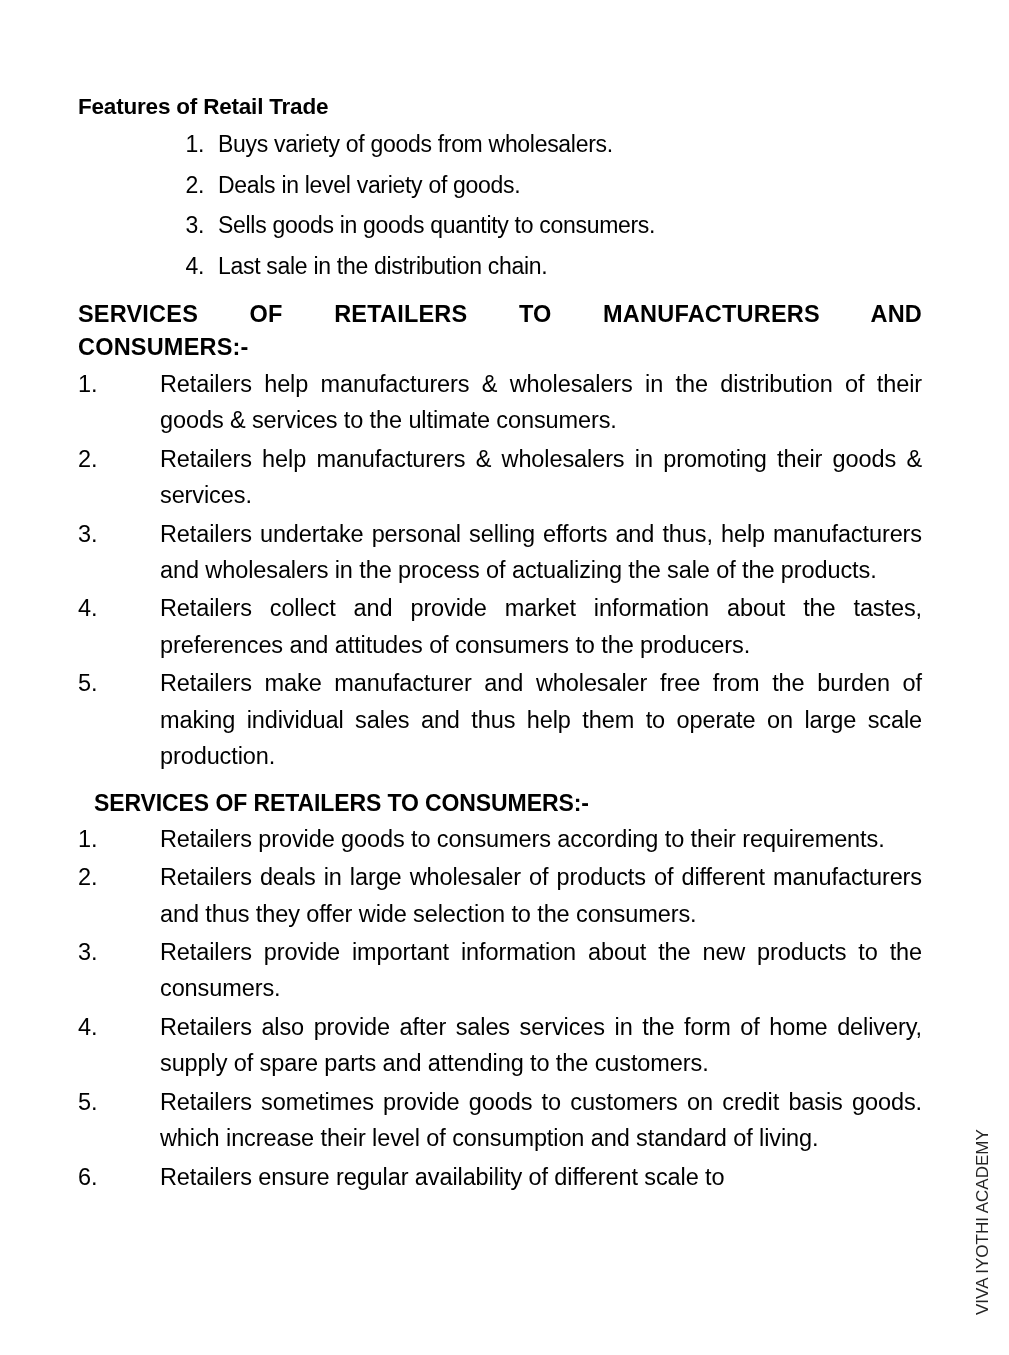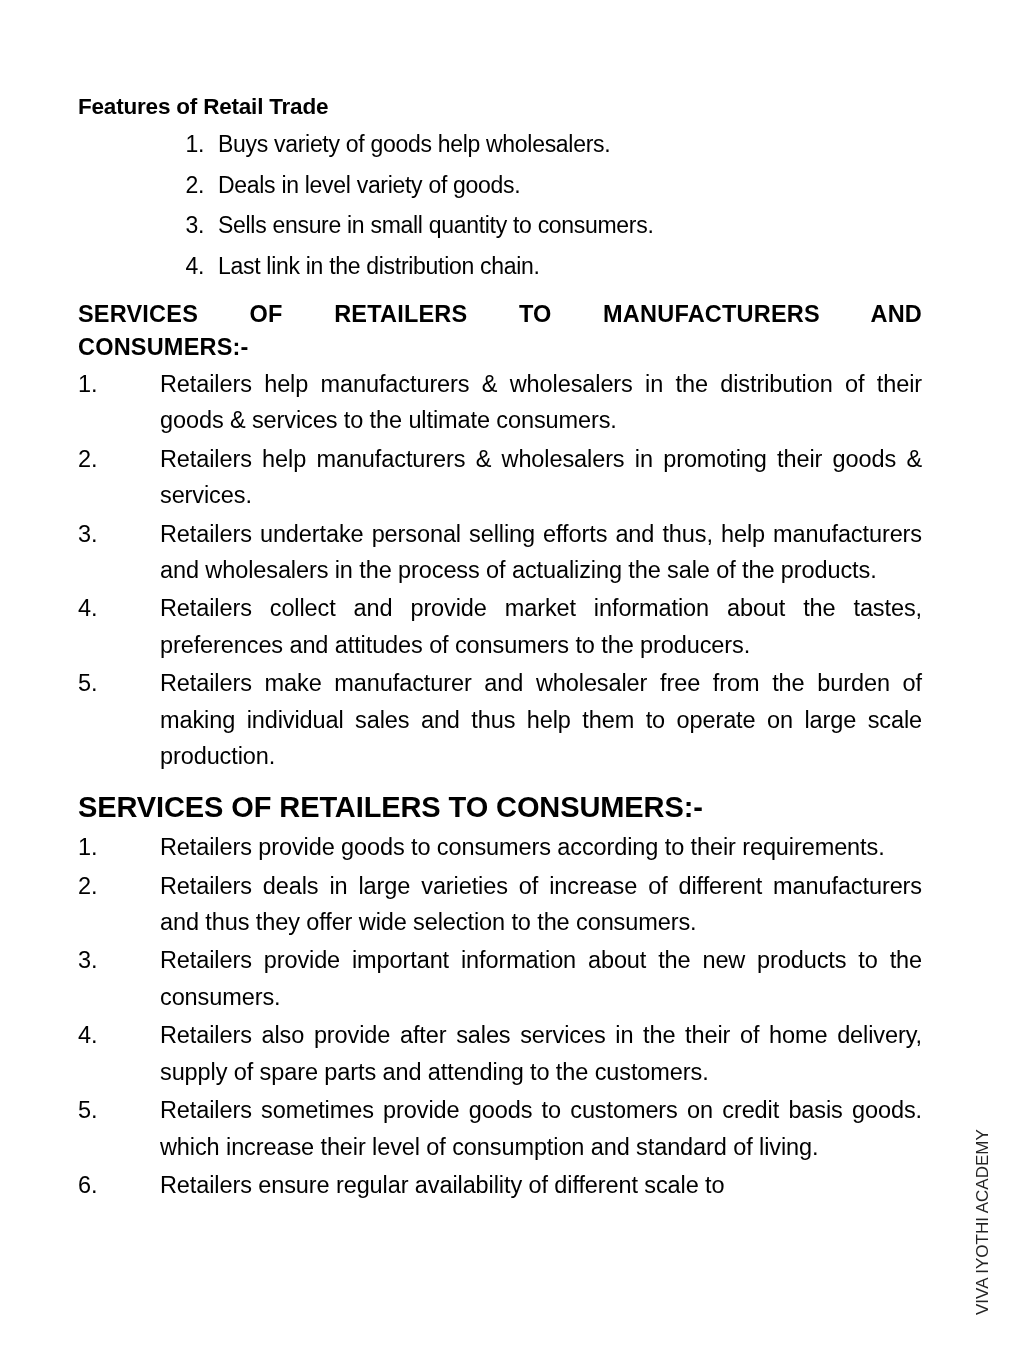--- a/index.html
+++ b/index.html
@@ -44,23 +44,23 @@
     margin: 12px 0 2px 0;
     letter-spacing: 0.2px;
   }
   .heading-caps .spread {
     display: block;
     text-align: justify;
     text-align-last: justify;
   }
   .heading-caps2 {
     font-weight: bold;
-    font-size: 29px;
+    font-size: 23px;
     line-height: 1.40;
-    margin: 12px 0 2px 0;
+    margin: 12px 0 2px 16px;
     letter-spacing: -0.1px;
   }
 
   
   .list-a {
     margin: 0;
     padding: 0;
     list-style: none;
   }
   .list-a li {
@@ -127,33 +127,33 @@
 <body>
 
 <div class="page">
   <div class="content">
 
     <div class="heading">Features of Retail Trade</div>
 
     <ul class="list-a indent-a">
       <li>
         <span class="num">1.</span>
-        <span class="txt">Buys variety of goods help wholesalers.</span>
+        <span class="txt">Buys variety of goods from wholesalers.</span>
       </li>
       <li>
         <span class="num">2.</span>
         <span class="txt">Deals in level variety of goods.</span>
       </li>
       <li>
         <span class="num">3.</span>
-        <span class="txt">Sells ensure in small quantity to consumers.</span>
+        <span class="txt">Sells goods in goods quantity to consumers.</span>
       </li>
       <li>
         <span class="num">4.</span>
-        <span class="txt">Last link in the distribution chain.</span>
+        <span class="txt">Last sale in the distribution chain.</span>
       </li>
     </ul>
 
     <div class="heading-caps">
       <span class="spread">SERVICES OF RETAILERS TO MANUFACTURERS AND</span>
       <span>CONSUMERS:-</span>
     </div>
 
     <ul class="list-b">
       <li>
@@ -180,29 +180,29 @@
 
     <div class="heading-caps2">SERVICES OF RETAILERS TO CONSUMERS:-</div>
 
     <ul class="list-b">
       <li>
         <span class="num">1.</span>
         <span class="txt">Retailers provide goods to consumers according to their requirements.</span>
       </li>
       <li>
         <span class="num">2.</span>
-        <span class="txt">Retailers deals in large varieties of increase of different manufacturers and thus they offer wide selection to the consumers.</span>
+        <span class="txt">Retailers deals in large wholesaler of products of different manufacturers and thus they offer wide selection to the consumers.</span>
       </li>
       <li>
         <span class="num">3.</span>
         <span class="txt">Retailers provide important information about the new products to the consumers.</span>
       </li>
       <li>
         <span class="num">4.</span>
-        <span class="txt">Retailers also provide after sales services in the their of home delivery, supply of spare parts and attending to the customers.</span>
+        <span class="txt">Retailers also provide after sales services in the form of home delivery, supply of spare parts and attending to the customers.</span>
       </li>
       <li>
         <span class="num">5.</span>
         <span class="txt">Retailers sometimes provide goods to customers on credit basis goods. which increase their level of consumption and standard of living.</span>
       </li>
       <li>
         <span class="num">6.</span>
         <span class="txt">Retailers ensure regular availability of different scale to</span>
       </li>
     </ul>

